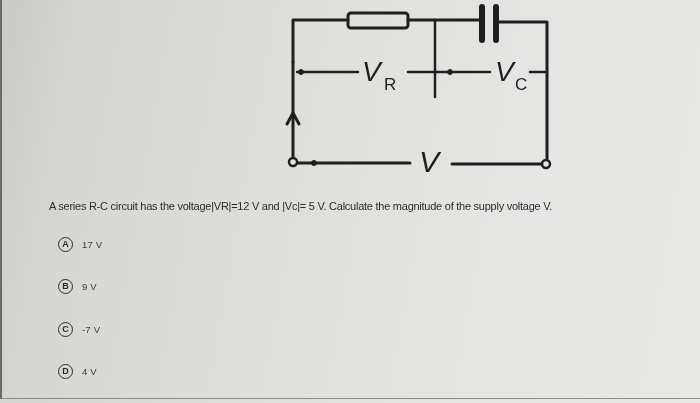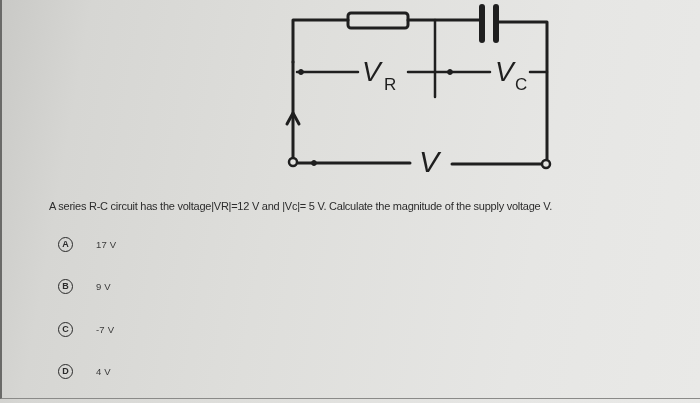--- a/index.html
+++ b/index.html
@@ -27,21 +27,21 @@
     .option {
       position: absolute; left: 58px; display: flex; align-items: center;
       cursor: pointer;
     }
     .option .bubble {
       width: 15px; height: 15px; border: 1.6px solid #2a2a2a; border-radius: 50%;
       box-sizing: border-box; display: flex; align-items: center; justify-content: center;
       font-size: 9px; font-weight: bold; color: #2a2a2a; line-height: 1;
     }
     .option .label {
-      margin-left: 23px; font-size: 9.5px; color: #3a3a3a; letter-spacing: 0.2px;
+      margin-left: 9px; font-size: 9.5px; color: #3a3a3a; letter-spacing: 0.2px;
     }
     .opt-a { top: 237px; }
     .opt-b { top: 279px; }
     .opt-c { top: 322px; }
     .opt-d { top: 364px; }
   </style>
 </head>
 <body>
 
 <div class="frame"></div>

